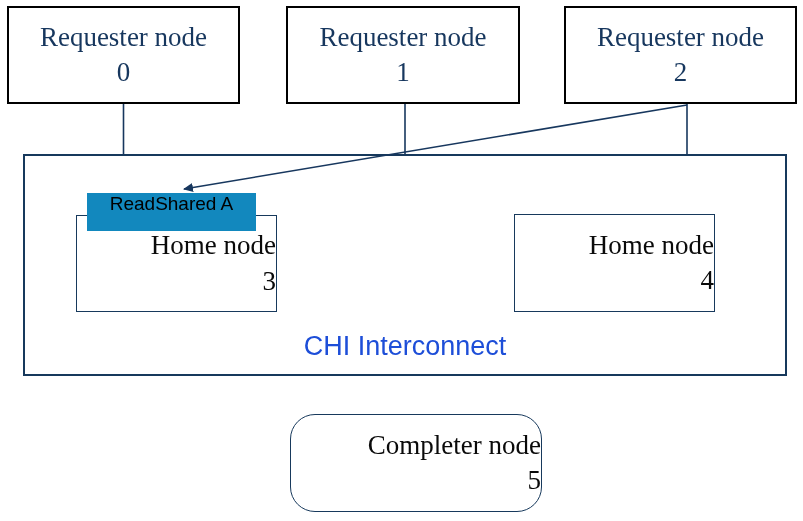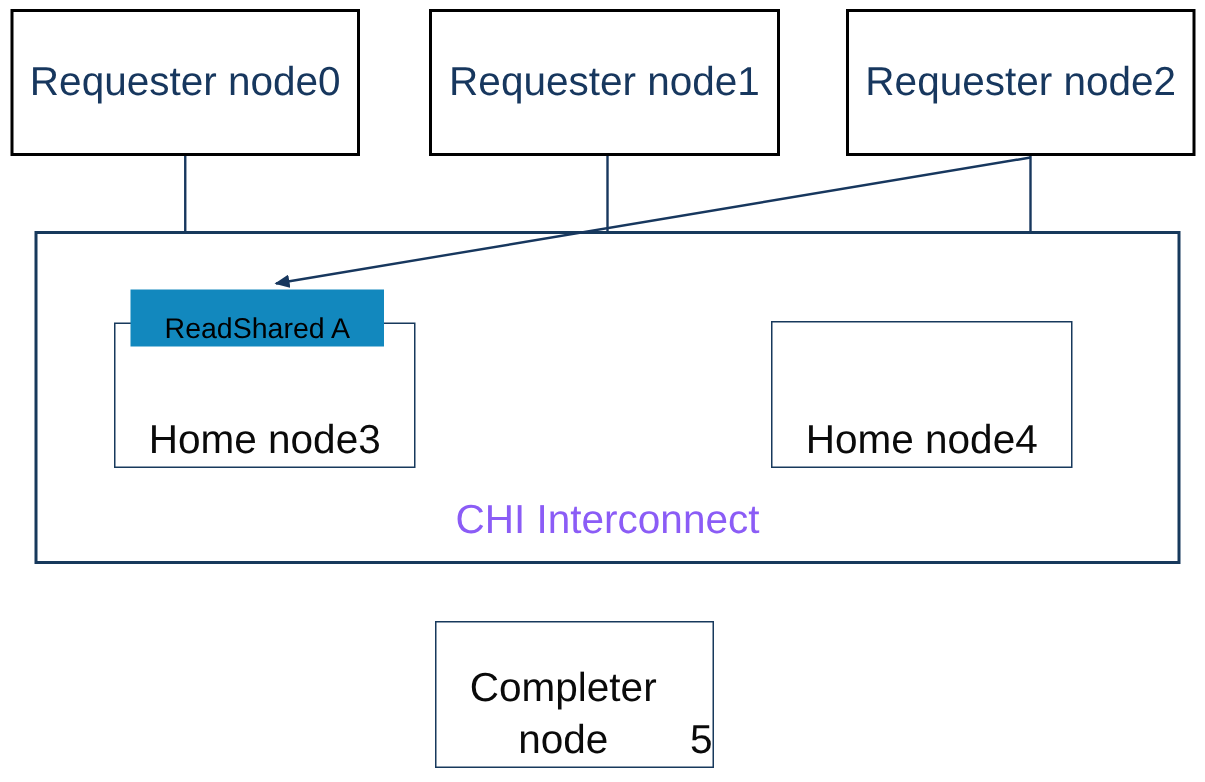--- a/index.html
+++ b/index.html
@@ -13,25 +13,27 @@
     position: relative;
     width: 803px;
     height: 521px;
     background: #ffffff;
     overflow: hidden;
   }
   .node {
     position: absolute;
     background: #ffffff;
     display: flex;
+    flex-direction: column;
     align-items: center;
     justify-content: center;
     text-align: center;
     line-height: 1.3;
     box-sizing: border-box;
+    font-family: Liberation Serif, serif;
   }
   .requester {
     border: 2px solid #000000;
     color: #17375E;
     font-size: 27px;
   }
   .inner-node {
     border: 1.6px solid #17395C;
     color: #0a0a0a;
     font-size: 27px;
@@ -46,41 +48,41 @@
     border: 2px solid #17395C;
     box-sizing: border-box;
     background: #ffffff;
   }
   .interconnect-label {
     position: absolute;
     left: 0;
     bottom: 12px;
     width: 100%;
     text-align: center;
-    color: #8b5cf6;
+    color: #1d4ed8;
     font-size: 27px;
     margin-top: 44px;
   }
   .req0 { left: 7px;   top: 6px; width: 233px; height: 98px; }
   .req1 { left: 286px; top: 6px; width: 234px; height: 98px; }
   .req2 { left: 564px; top: 6px; width: 233px; height: 98px; }
   .home3 { left: 76px;  top: 215px; width: 201px; height: 97px; }
   .home4 { left: 514px; top: 214px; width: 201px; height: 98px; }
-  .completer5 { left: 290px; top: 414px; width: 186px; height: 98px; }
+  .completer5 { left: 290px; top: 414px; width: 252px; height: 98px; border-radius: 25px; }
   .message-badge {
     position: absolute;
     left: 87px;
     top: 193px;
     width: 169px;
     height: 38px;
     background: #1288BE;
     color: #000000;
     font-size: 19px;
     display: flex;
-    align-items: flex-end;
+    align-items: flex-start;
     justify-content: center;
     text-align: center;
     z-index: 3;
   }
   .connector-layer {
     position: absolute;
     left: 0;
     top: 0;
     width: 803px;
     height: 521px;

